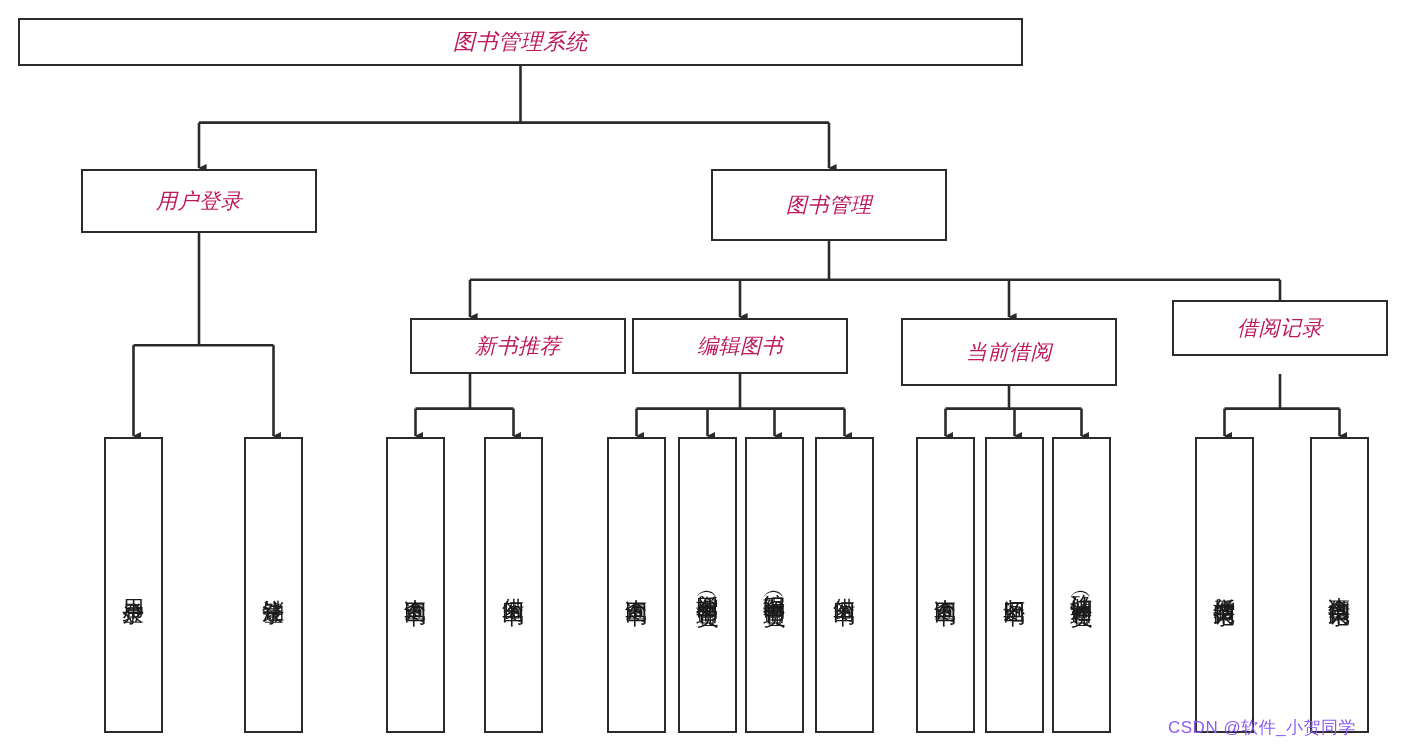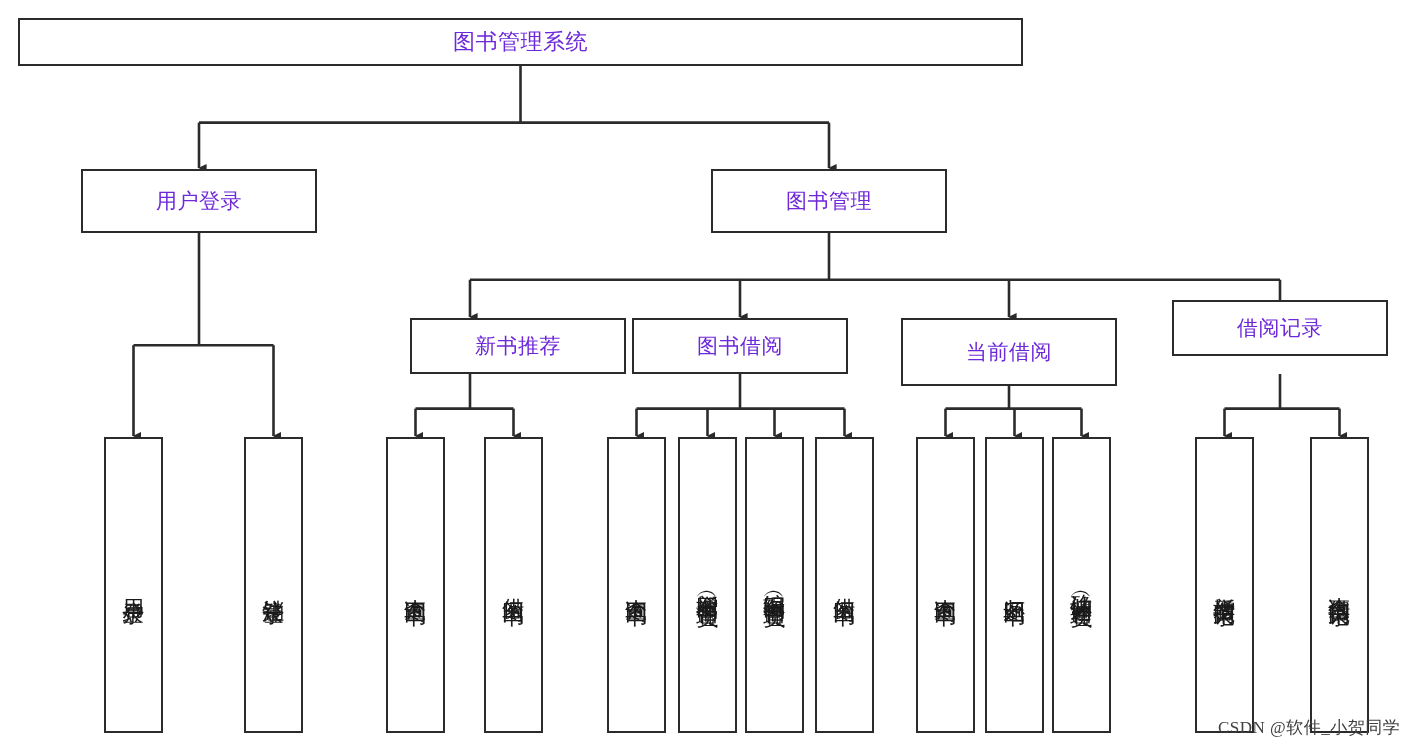--- a/index.html
+++ b/index.html
@@ -34,21 +34,22 @@
     display: flex;
     align-items: center;
     justify-content: center;
     color: #111111;
   }
   .node-label-h {
     font-size: 21px;
     line-height: 1.2;
     letter-spacing: 0.5px;
     white-space: nowrap;
-    color: #6d28d9;
+    color: #be185d;
+    font-style: italic;
   }
   .node-root .node-label-h {
     font-size: 22px;
   }
   .node-leaf {
     align-items: center;
     justify-content: center;
   }
   .node-label-v {
     writing-mode: vertical-rl;
@@ -117,29 +118,29 @@
       </g>
   </svg>
 
   <div class="node-box node-root" style="left: 18px; top: 18px; width: 1005px; height: 48px;">
     <span class="node-label-h">图书管理系统</span>
   </div>
 
   <div class="node-box node-l2" style="left: 81px; top: 169px; width: 236px; height: 64px;">
     <span class="node-label-h">用户登录</span>
   </div>
-  <div class="node-box node-l2" style="left: 711px; top: 169px; width: 236px; height: 64px; justify-content: center;">
+  <div class="node-box node-l2" style="left: 711px; top: 169px; width: 236px; height: 72px; justify-content: center;">
     <span class="node-label-h">图书管理</span>
   </div>
 
   <div class="node-box node-l3" style="left: 362px; top: 318px; width: 216px; height: 56px; margin-left: 48px;">
     <span class="node-label-h">新书推荐</span>
   </div>
   <div class="node-box node-l3" style="left: 632px; top: 318px; width: 216px; height: 56px;">
-    <span class="node-label-h">图书借阅</span>
+    <span class="node-label-h">编辑图书</span>
   </div>
   <div class="node-box node-l3" style="left: 901px; top: 318px; width: 216px; height: 68px;">
     <span class="node-label-h">当前借阅</span>
   </div>
   <div class="node-box node-l3" style="left: 1172px; top: 300px; width: 216px; height: 56px;">
     <span class="node-label-h">借阅记录</span>
   </div>
 
   <div class="node-box node-leaf" style="left: 104px; top: 437px; width: 59px; height: 296px;">
     <span class="node-label-v">用户登录</span>
@@ -174,15 +175,15 @@
   <div class="node-box node-leaf" style="left: 1052px; top: 437px; width: 59px; height: 296px;">
     <span class="node-label-v">确认归还（管理员）</span>
   </div>
   <div class="node-box node-leaf" style="left: 1195px; top: 437px; width: 59px; height: 296px;">
     <span class="node-label-v">新增借阅记录</span>
   </div>
   <div class="node-box node-leaf" style="left: 1310px; top: 437px; width: 59px; height: 296px;">
     <span class="node-label-v">查询借阅记录</span>
   </div>
 
-  <div class="watermark" style="left: 1218px; top: 716px; color: #404040; font-family: Liberation Serif, serif;">CSDN @软件_小贺同学</div>
+  <div class="watermark" style="left: 1168px; top: 716px; color: #8b5cf6;">CSDN @软件_小贺同学</div>
 
 </div>
 
 </body></html>

